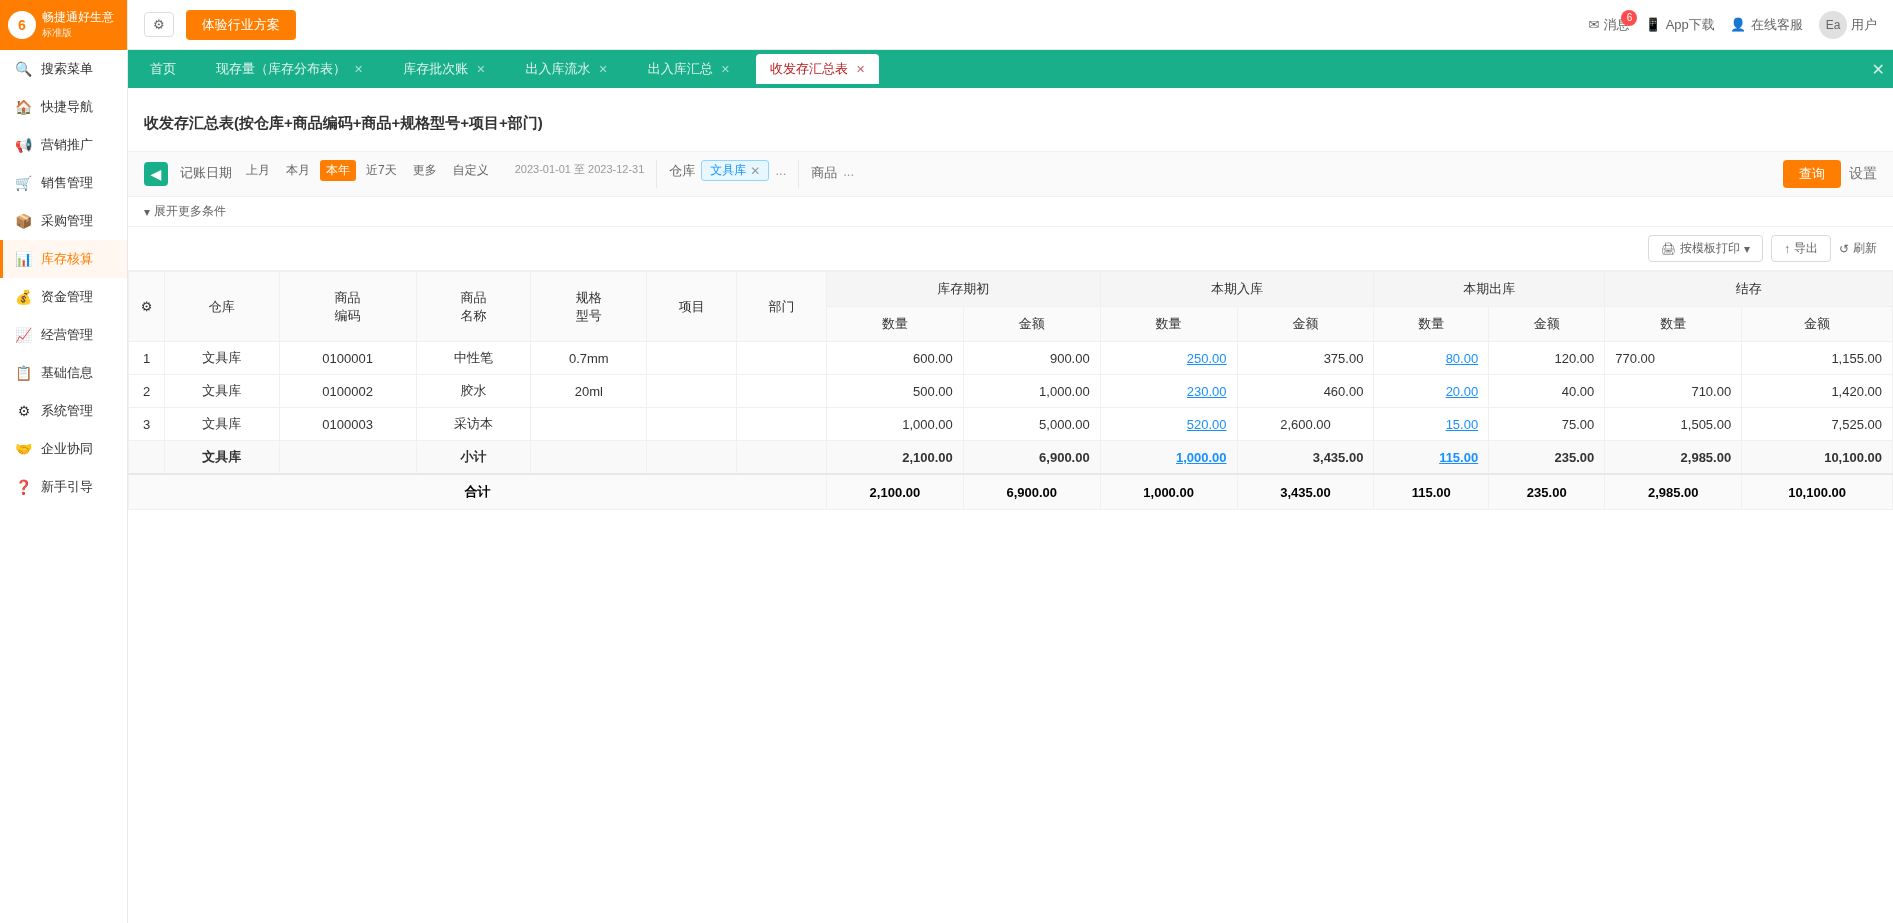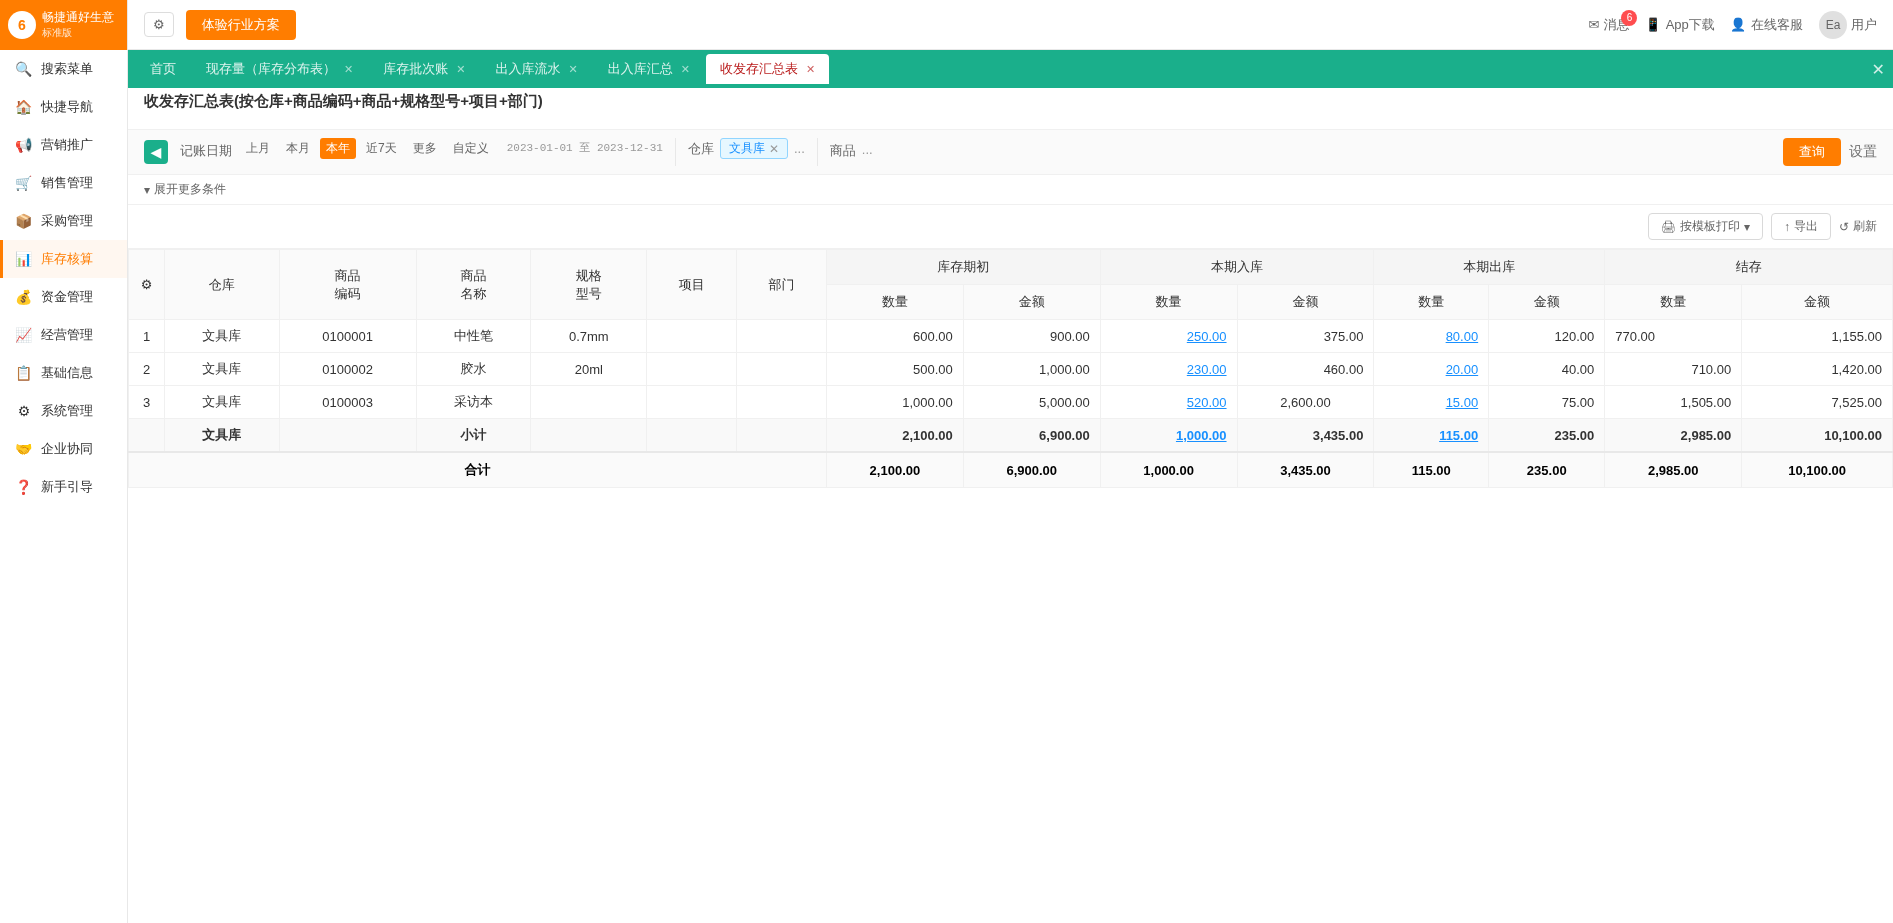--- a/index.html
+++ b/index.html
@@ -34,21 +34,21 @@
     .tab { height: 30px; padding: 0 14px; display: flex; align-items: center; gap: 6px; cursor: pointer; border-radius: 4px 4px 0 0; color: rgba(255,255,255,0.85); font-size: 13px; white-space: nowrap; }
     .tab.active { background: #fff; color: #b91c1c; }
     .tab-close { color: inherit; font-size: 11px; opacity: 0.7; cursor: pointer; margin-left: 2px; }
     .tabs-close-all { margin-left: auto; color: #fff; background: none; border: none; cursor: pointer; font-size: 16px; opacity: 0.8; }
 
     
     .content { flex: 1; overflow-y: auto; background: #f0f2f5; padding: 0; display: flex; flex-direction: column; }
     .page-container { background: #fff; margin: 0; flex: 1; display: flex; flex-direction: column; }
 
     
-    .page-header { padding: 4px 16px 8px; border-bottom: 1px solid #f0f0f0; }
+    .page-header { padding: 26px 16px 8px; border-bottom: 1px solid #f0f0f0; }
     .page-title { font-size: 15px; font-weight: bold; color: #333; margin-bottom: 10px; }
 
     
     .filter-bar { display: flex; align-items: flex-start; gap: 12px; padding: 8px 16px; background: #fafafa; border-bottom: 1px solid #f0f0f0; }
     .filter-toggle-btn { background: #1aaf8b; border: none; color: #fff; width: 24px; height: 24px; border-radius: 4px; cursor: pointer; font-size: 14px; display: flex; align-items: center; justify-content: center; flex-shrink: 0; margin-top: 2px; }
     .filter-group { display: flex; align-items: flex-start; flex-wrap: wrap; gap: 8px; flex: 1; }
     .filter-label { color: #666; font-size: 13px; padding-top: 4px; white-space: nowrap; }
     .date-buttons { display: flex; gap: 4px; align-items: center; flex-wrap: wrap; }
     .date-btn { background: none; border: none; padding: 2px 6px; cursor: pointer; color: #666; font-size: 12px; border-radius: 3px; }
     .date-btn.active { background: #ff7d00; color: #fff; border-radius: 3px; }
@@ -172,21 +172,21 @@
         <span>在线客服</span>
       </button>
       <button class="topbar-icon-btn">
         <div class="user-avatar">Ea</div>
         <span>用户</span>
       </button>
     </div>
   </div>
 
   <div class="tabs">
-    <div id="tabs-container" style="display: flex; gap: 2px;">
+    <div id="tabs-container" style="display: flex; gap: 12px;">
         <div class="tab">
           <span>首页</span>
         </div>
         <div class="tab">
           <span>现存量（库存分布表）</span> 
           <span class="tab-close">✕</span>
         </div>
         <div class="tab">
           <span>库存批次账</span> 
           <span class="tab-close">✕</span>
@@ -219,21 +219,21 @@
         <div class="filter-group">
           <span class="filter-label">记账日期</span>
           <div class="date-buttons" id="date-buttons">
               <button class="date-btn">上月</button>
               <button class="date-btn">本月</button>
               <button class="date-btn active">本年</button>
               <button class="date-btn">近7天</button>
               <button class="date-btn">更多</button>
               <button class="date-btn">自定义</button>
             </div>
-          <div style="margin-left:4px;font-family:Liberation Mono, monospace;">
+          <div style="margin-left:12px;">
             <div class="date-range">2023-01-01 至 2023-12-31</div>
           </div>
 
           <div class="filter-divider"></div>
 
           <div class="filter-warehouse">
             <span class="filter-warehouse-label">仓库</span>
             <div class="warehouse-tag">
               <span>文具库</span>
               <span class="warehouse-tag-close">✕</span>

